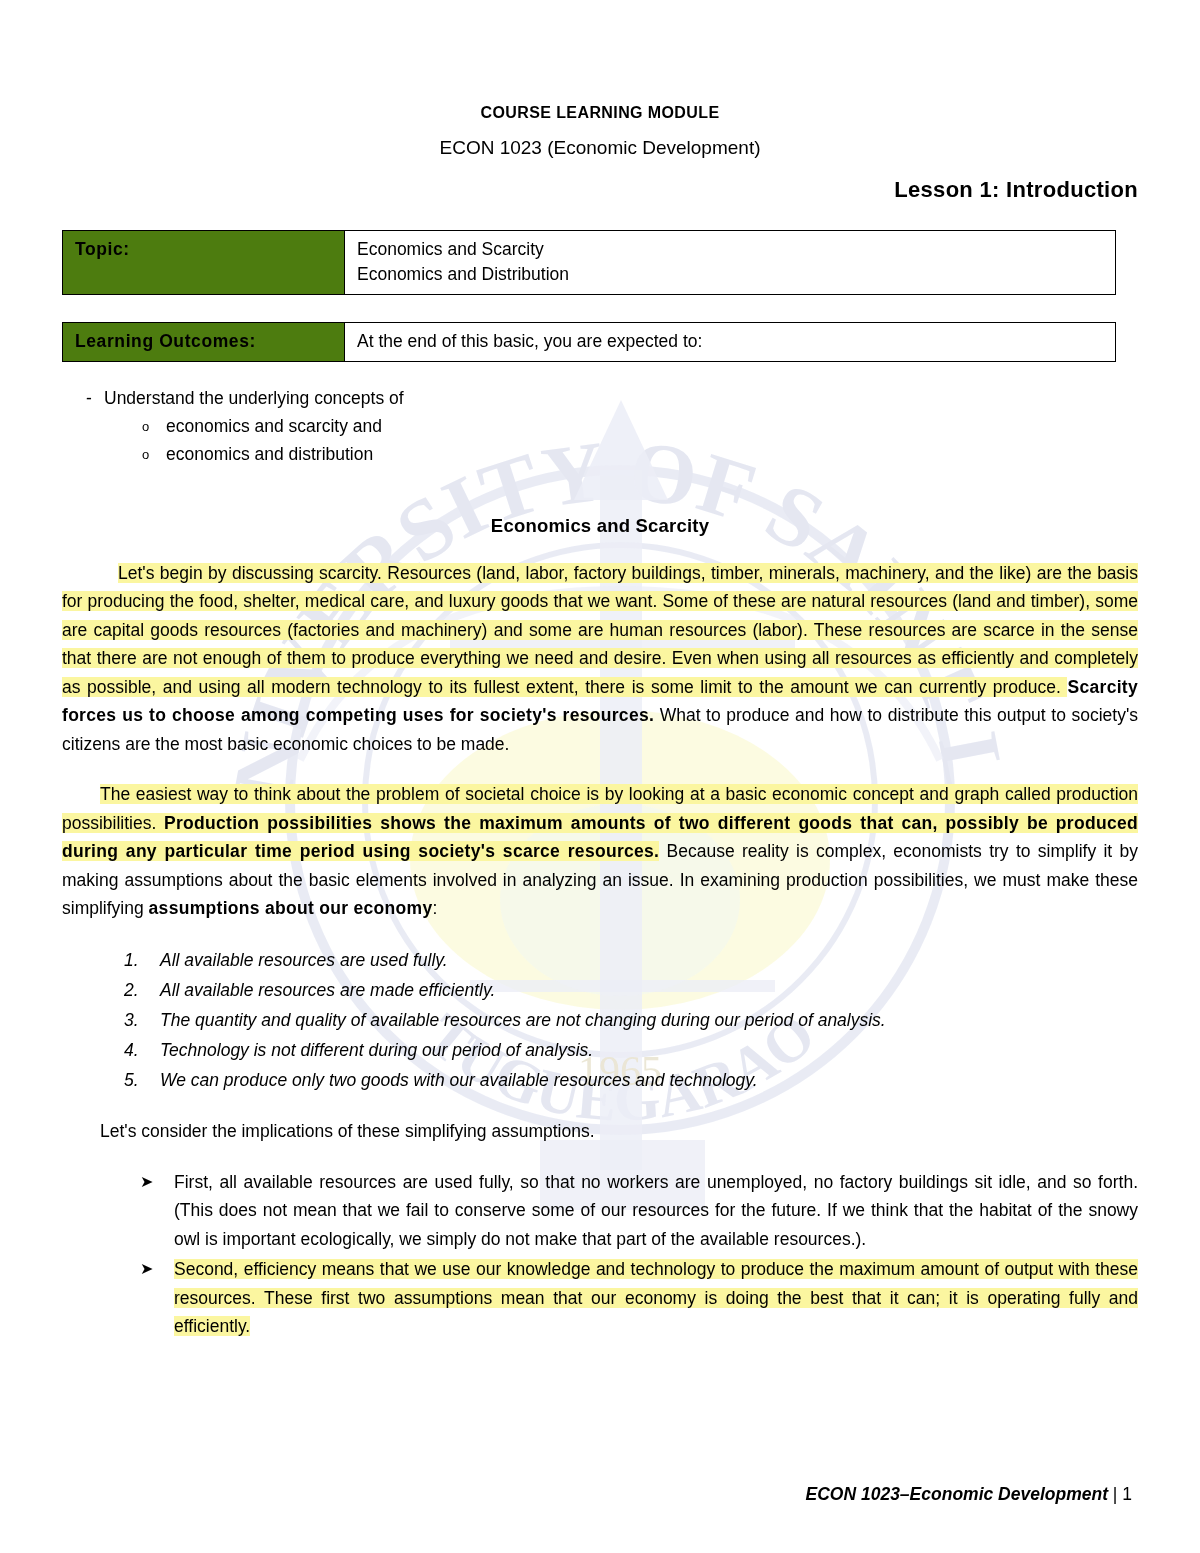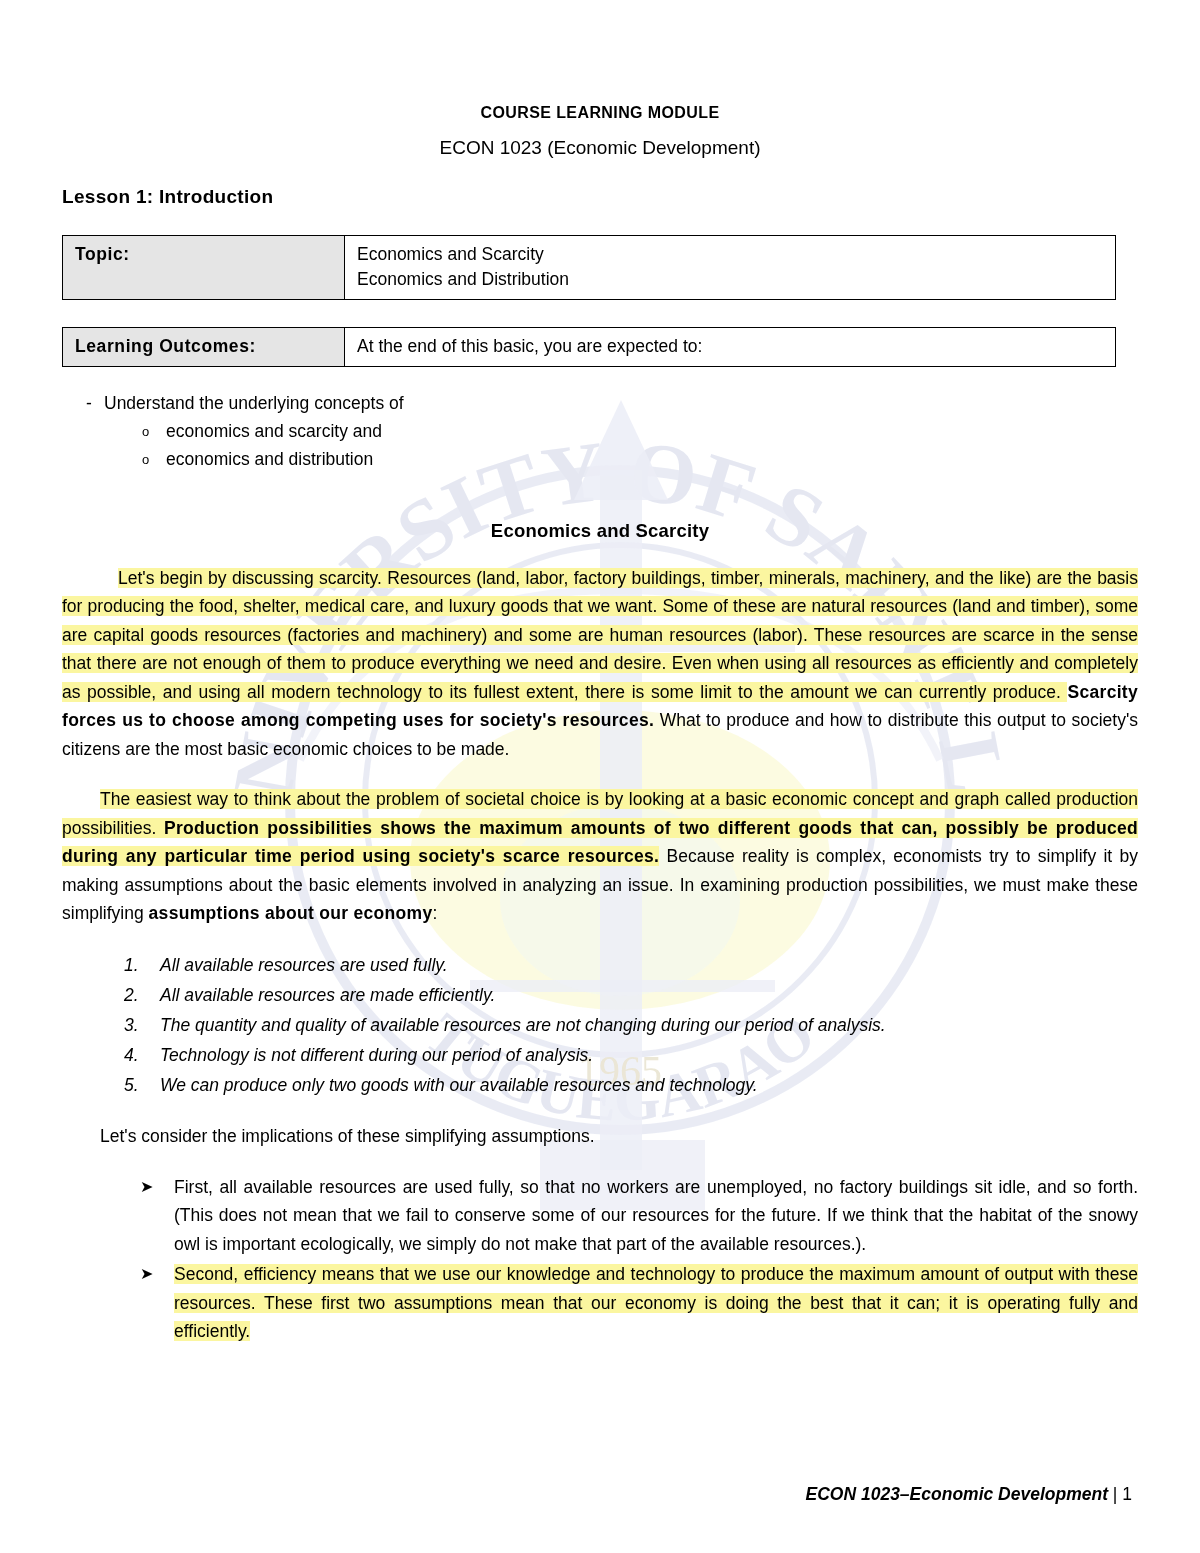--- a/index.html
+++ b/index.html
@@ -39,44 +39,44 @@
     font-weight: bold;
     font-size: 16px;
     letter-spacing: 0.4px;
   }
   .hdr-sub {
     text-align: center;
     font-size: 19px;
     margin-top: 15px;
   }
   .lesson {
-    text-align: left;
-    font-weight: bold;
-    font-size: 19px;
-    margin-top: 27px;
+    text-align: right;
+    font-weight: bold;
+    font-size: 22px;
+    margin-top: 18px;
     letter-spacing: 0.3px;
   }
 
   
   table.info {
     border-collapse: collapse;
     width: 1054px;
     margin-top: 27px;
     table-layout: fixed;
   }
   table.info td {
     border: 1px solid #000;
     padding: 6px 10px 7px 12px;
     font-size: 17.5px;
     vertical-align: top;
     line-height: 1.42;
   }
   td.lbl {
     width: 259px;
-    background: #e5e5e5;
+    background: #4d7c0f;
     font-weight: bold;
     letter-spacing: 0.6px;
   }
   td.val { background: #ffffff; }
   .val-line { display: block; }
 
   
   ul.plain {
     list-style: none;
     margin: 22px 0 0 0;

